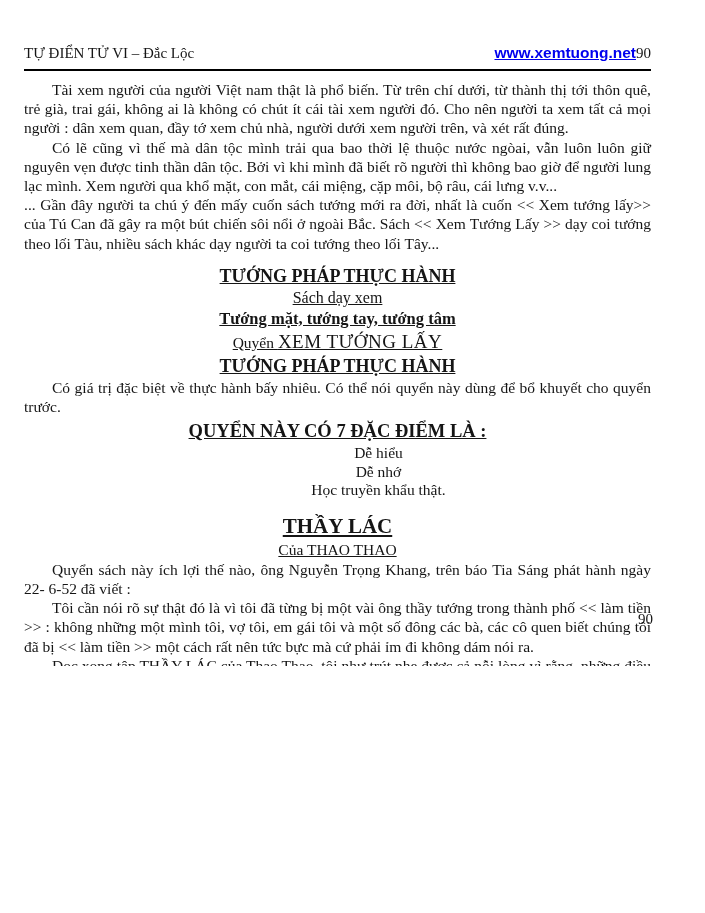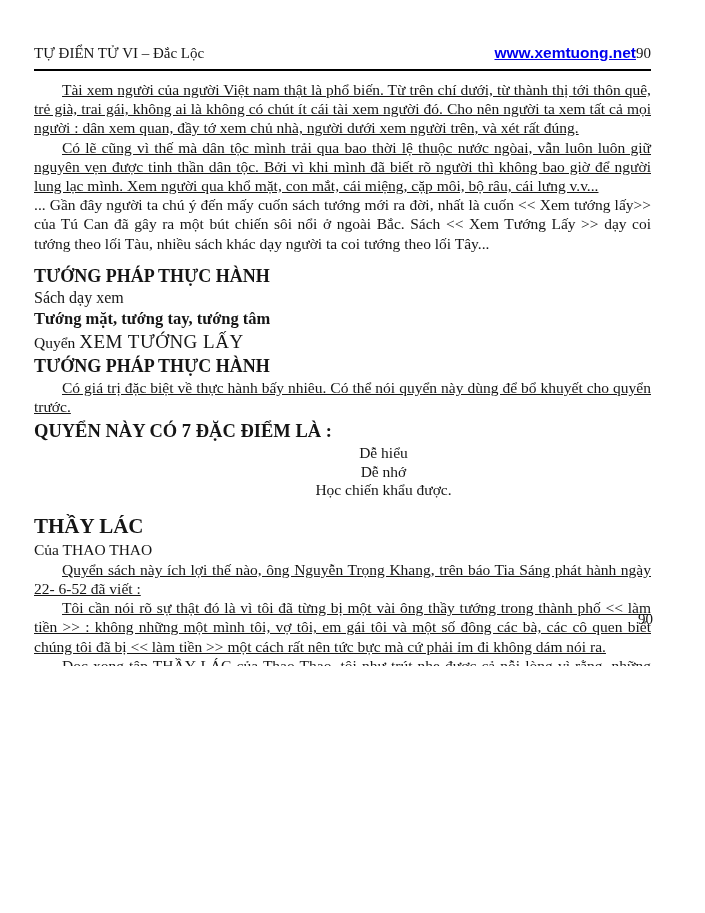--- a/index.html
+++ b/index.html
@@ -1,20 +1,20 @@
 <!DOCTYPE html>
 <html><head>
 <meta charset="utf-8">
 <style>
   html,body { margin:0; padding:0; background:#ffffff; }
   .page {
     position:relative;
     width:705px; height:666px;
     box-sizing:border-box;
-    padding:44px 54px 0 34px;
+    padding:44px 54px 0 24px;
     background:#ffffff;
     color:#151515;
     font-family:"Liberation Serif", serif;
     overflow:hidden;
   }
   
   .header {
     display:flex; justify-content:space-between; align-items:baseline;
     font-size:15px; line-height:18px;
   }
@@ -23,23 +23,23 @@
     font-family:"Liberation Sans", sans-serif;
     font-weight:bold; font-size:15.5px;
     color:#0000ee; text-decoration:underline; cursor:pointer;
   }
   .rule { border:none; border-top:2px solid #000; margin:7px 0 9px 0; }
   
   p.body {
     margin:0; font-size:15.5px; line-height:19.2px;
     text-align:justify;
   }
-  .indent { text-indent:28px;text-decoration:underline; }
+  .indent { text-indent:28px; }
   
-  .c { text-align:left; margin:0; }
+  .c { text-align:center; margin:0;text-decoration:underline; }
   .advert { margin-top:11px; }
   .h-main { font-size:18px; font-weight:bold; line-height:24px; }
   .sub1 { font-size:16px; line-height:20px; }
   .sub2 { font-size:16.5px; font-weight:bold; line-height:22px; }
   .price { font-size:15.5px; line-height:19px; }
   .price b { font-weight:bold; }
   .bookline { font-size:15.5px; line-height:24px; }
   .bookname { font-size:19px; letter-spacing:0.5px; }
   .compare { font-size:15.5px; line-height:17px; }
   .h-main2 { font-size:18px; font-weight:bold; line-height:23px; }
@@ -79,21 +79,21 @@
     <p class="c sub2">Tướng mặt, tướng tay, tướng tâm</p>
     <p class="c bookline"><span>Quyển </span><span class="bookname">XEM TƯỚNG LẤY</span></p>
     <p class="c h-main2">TƯỚNG PHÁP THỰC HÀNH</p>
   </div>
 
   <p class="body indent">Có giá trị đặc biệt về thực hành bấy nhiêu. Có thể nói quyển này dùng để bổ khuyết cho quyển trước.</p>
 
   <p class="c h-features">QUYỂN NÀY CÓ 7 ĐẶC ĐIỂM LÀ :</p>
   <p class="feature">Dễ hiểu</p>
   <p class="feature">Dễ nhớ</p>
-  <p class="feature">Học chiến khẩu được.</p>
+  <p class="feature">Học truyền khẩu thật.</p>
 
   <div class="thaylac">
     <p class="c h-big">THẦY LÁC</p>
     <p class="c byline">Của THAO THAO</p>
     <p class="body indent">Quyển sách này ích lợi thế nào, ông Nguyễn Trọng Khang, trên báo Tia Sáng phát hành ngày 22- 6-52 đã viết :</p>
     <p class="body indent">Tôi cần nói rõ sự thật đó là vì tôi đã từng bị một vài ông thầy tướng trong thành phố &lt;&lt; làm tiền &gt;&gt; : không những một mình tôi, vợ tôi, em gái tôi và một số đông các bà, các cô quen biết chúng tôi đã bị &lt;&lt; làm tiền &gt;&gt; một cách rất nên tức bực mà cứ phải ỉm đi không dám nói ra.</p>
     <p class="body indent">Đọc xong tập THẦY LÁC của Thao Thao, tôi như trút nhẹ được cả nỗi lòng vì rằng, những điều tôi và những người quen biết tôi đã từng ngờ vực và đã từng bàn tán với nhau đều được tác giả trình bày và &lt;&lt; lật tẩy&gt;&gt; một cách rất rõ ràng, minh bạch. Thì ra những trò nhuộm tóc, kê lại giường, để râu, bịt răng vàng, đeo kính gọng vàng – tôi muốn thêm, vì không thấy tác giả nói đến, đeo nhẫn kim cương, đeo hoa tai có vàng và kim cương, đánh nốt ruồi, làm cẩm nang nhất là trò làm cẩm nang định ngày gặp họa phúc.v.v – những trò đó chỉ là những trò bày vẽ ra để &lt;&lt; trộ &gt;&gt;, để &lt;&lt; làm tiền &gt;&gt;.</p>
   </div>
 
   <span class="footer-num">90</span>

